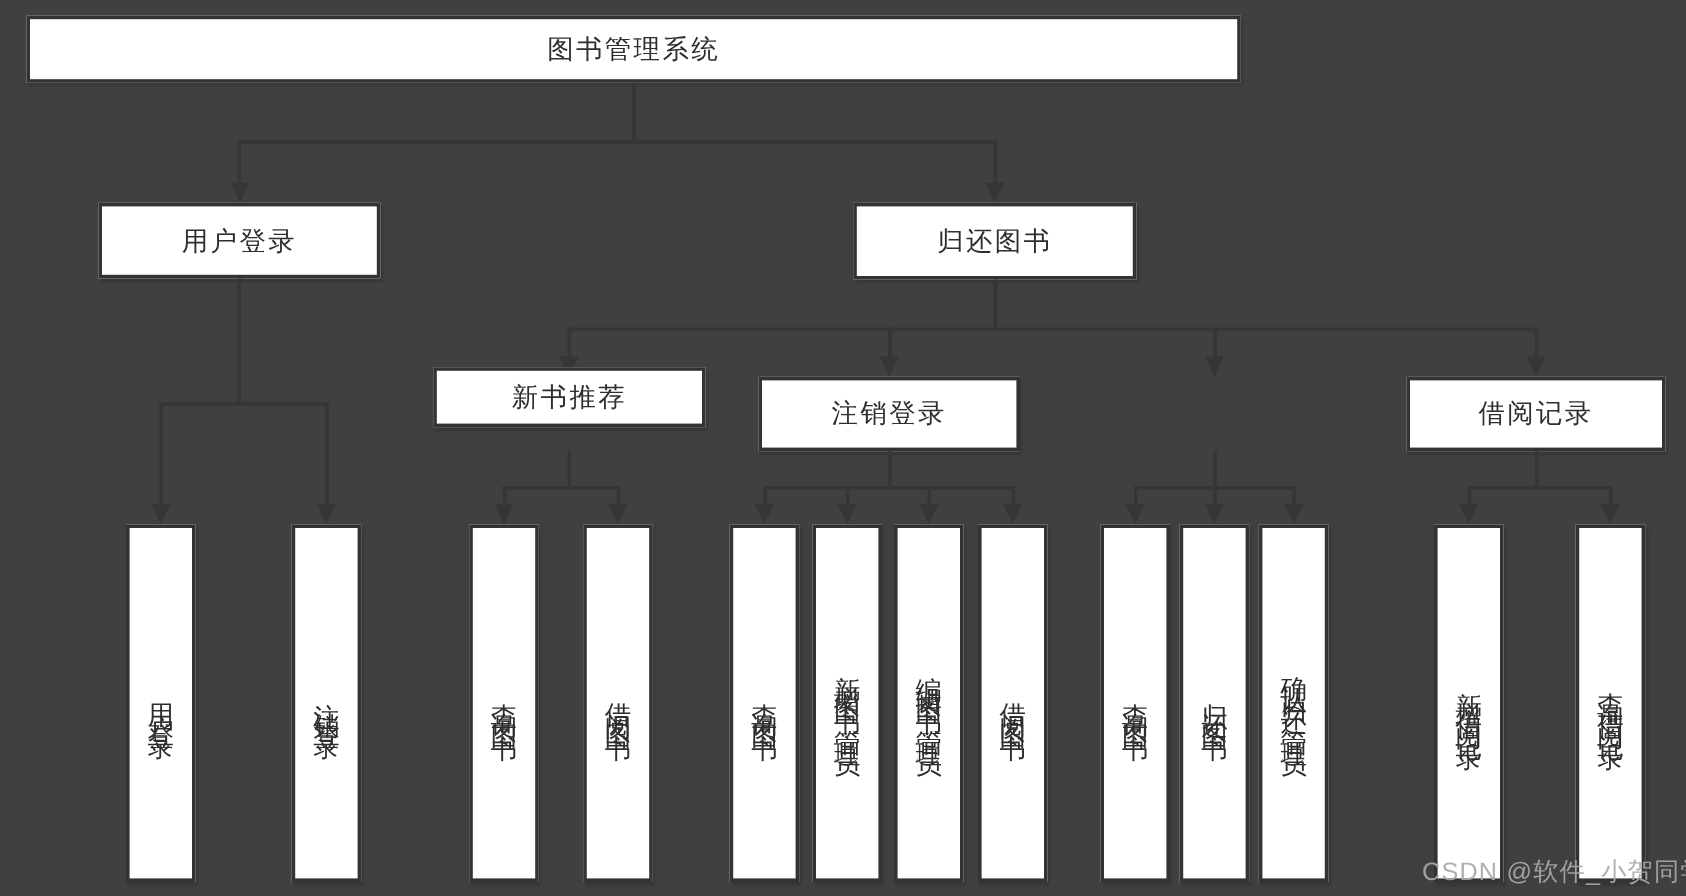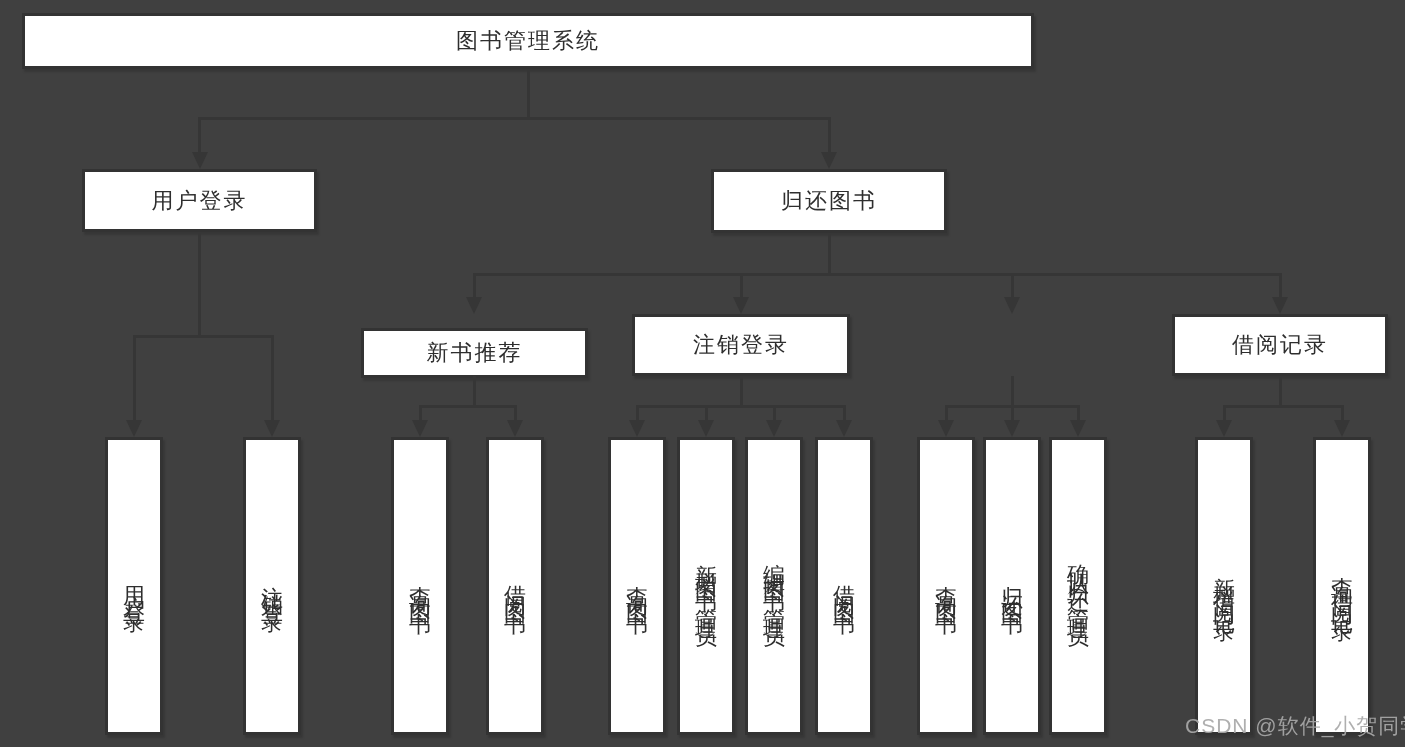--- a/index.html
+++ b/index.html
@@ -69,21 +69,21 @@
   <div class="hl" style="left:473px;top:273px;width:808px"></div>
   <div class="vl" style="left:473px;top:273px;height:26px"></div>
   <div class="arr" style="left:466px;top:297px"></div>
   <div class="vl" style="left:740px;top:273px;height:26px"></div>
   <div class="arr" style="left:733px;top:297px"></div>
   <div class="vl" style="left:1011px;top:273px;height:26px"></div>
   <div class="arr" style="left:1004px;top:297px"></div>
   <div class="vl" style="left:1279px;top:273px;height:26px"></div>
   <div class="arr" style="left:1272px;top:297px"></div>
 
-  <div class="box" style="left:361px;top:328px;width:227px;height:50px">
+  <div class="box" style="left:361px;top:306px;width:227px;height:50px">
     <span>新书推荐</span>
   </div>
   <div class="box" style="left:632px;top:314px;width:218px;height:62px">
     <span>注销登录</span>
   </div>
   <div class="box" style="left:1172px;top:314px;width:216px;height:62px">
     <span>借阅记录</span>
   </div>
 
   <div class="vl" style="left:473px;top:376px;height:31px"></div>

